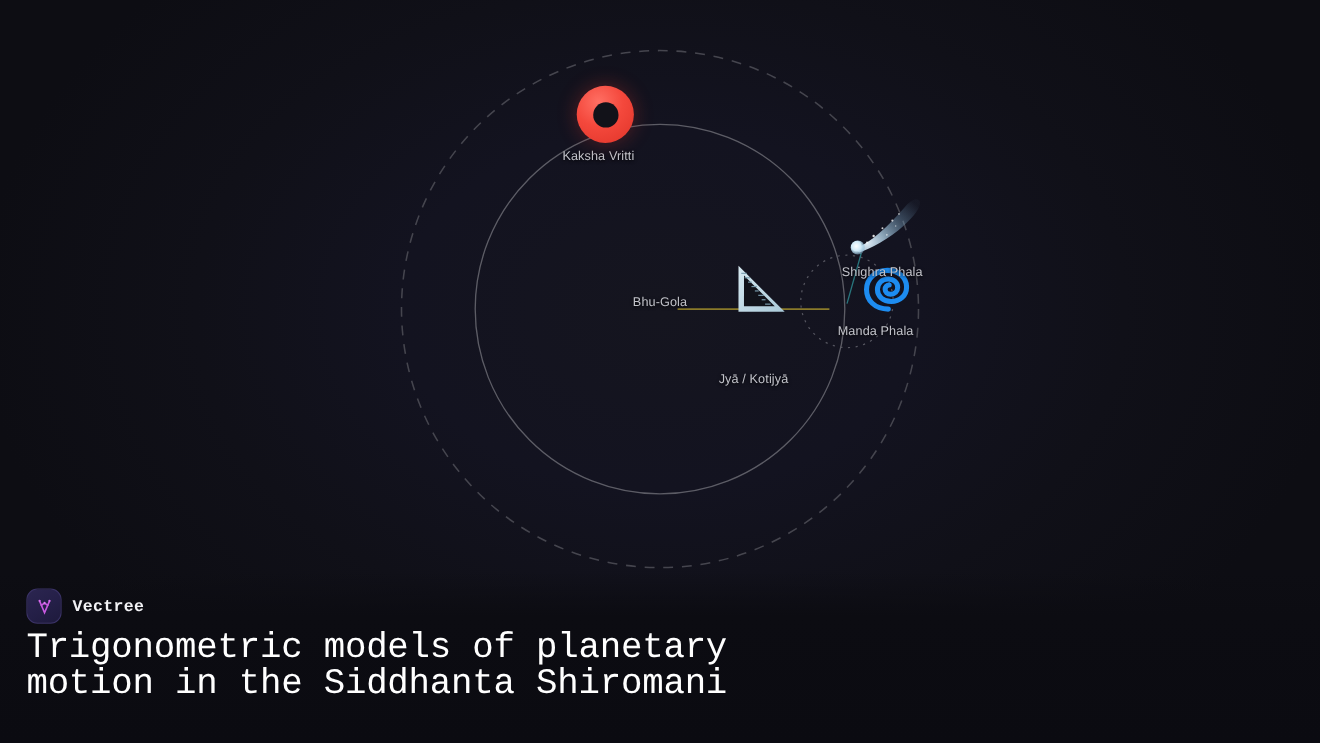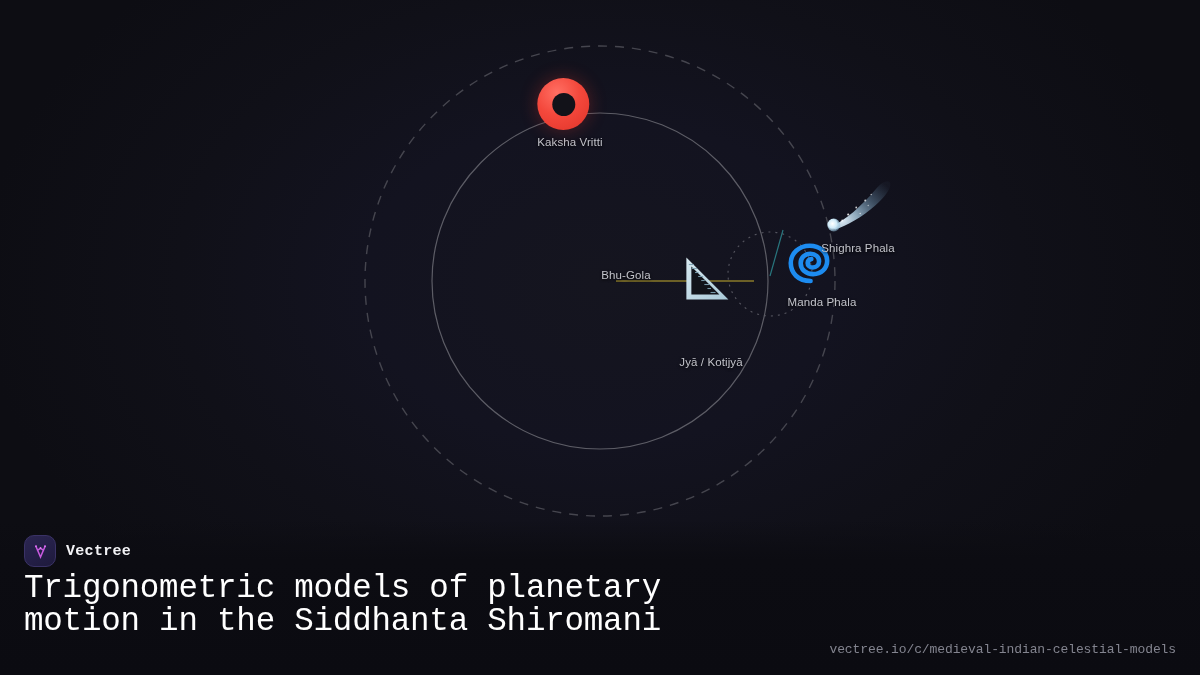--- a/index.html
+++ b/index.html
@@ -30,23 +30,22 @@
     left: 0;
     top: 0;
   }
 
   
   .node {
     position: absolute;
     transform: translate(-50%, -50%);
     display: flex;
     flex-direction: column;
-    align-items: flex-start;
+    align-items: flex-end;
     white-space: nowrap;
-    margin-left: 26px;
   }
   .node-glyph {
     font-family: "DejaVu Sans", sans-serif;
     line-height: 1;
     display: block;
     text-align: center;
   }
   .node-label {
     margin-top: 6px;
     font-size: 11.5px;
@@ -224,39 +223,39 @@
           <path d="M23 40.5 C10.5 40.5 3.2 32.4 3.2 22.6 C3.2 12.8 11.4 5.3 22.2 5.3
                    C32.2 5.3 39.6 11.8 39.6 20.3 C39.6 28.1 33.6 33.6 25.6 33.6
                    C18.4 33.6 13.1 28.9 13.1 22.7 C13.1 17.2 17.2 13.2 22.9 13.2
                    C27.9 13.2 31.5 16.5 31.5 20.7 C31.5 24.4 28.8 27 25.2 27
                    C22.2 27 20.1 25 20.1 22.4 C20.1 20.2 21.7 18.6 23.8 18.6" fill="none" stroke="#1d8cf0" stroke-width="4.6" stroke-linecap="round"></path>
         </svg>
       </span>
       <span class="node-label">Manda Phala</span>
     </div>
 
-    <div class="node" style="left:832px; top:215px;">
+    <div class="node" style="left:802px; top:215px;">
       <span class="node-glyph glyph-box">
         <svg class="comet" viewBox="0 0 72 56">
           <path d="M10 50 C24 44 40 30 56 11 C62 4 68 3 69 7 C70 12 64 20 54 29
                    C42 40 24 50 14 53 Z" fill="url(#cometTail)"></path>
           <circle cx="12.5" cy="48.5" r="6.4" fill="url(#cometHead)"></circle>
           <circle cx="27" cy="38" r="1.1" fill="#ffffff" opacity="0.85"></circle>
           <circle cx="35" cy="31" r="0.9" fill="#ffffff" opacity="0.8"></circle>
           <circle cx="44" cy="24" r="1" fill="#ffffff" opacity="0.75"></circle>
           <circle cx="39" cy="37" r="0.8" fill="#ffffff" opacity="0.6"></circle>
           <circle cx="50" cy="18" r="0.8" fill="#ffffff" opacity="0.65"></circle>
           <circle cx="21" cy="44" r="0.9" fill="#ffffff" opacity="0.8"></circle>
           <circle cx="47" cy="29" r="0.7" fill="#ffffff" opacity="0.55"></circle>
         </svg>
       </span>
       <span class="node-label">Shighra Phala</span>
     </div>
 
-    <div class="node" style="left:685px; top:311px;gap:44px;">
+    <div class="node" style="left:685px; top:295px;gap:44px;">
       <span class="node-glyph glyph-box">
         <svg class="ruler" viewBox="0 0 52 48">
           <path d="M7 3 L7 45 L49 45 Z" fill="url(#rulerFill)"></path>
           <path d="M12 12 L12 40 L40 40 Z" fill="#11131a"></path>
           <g stroke="#7c9fb0" stroke-width="1.1" opacity="0.95">
             <line x1="9.5" y1="10" x2="14.5" y2="10"></line>
             <line x1="12.6" y1="14" x2="17.6" y2="14"></line>
             <line x1="15.7" y1="18" x2="19.2" y2="18"></line>
             <line x1="18.8" y1="22" x2="23.8" y2="22"></line>
             <line x1="21.9" y1="26" x2="25.4" y2="26"></line>
@@ -286,17 +285,16 @@
         </svg>
       </div>
       <span id="brand-name">Vectree</span>
     </div>
 
     <div id="headline">
       <span class="line">Trigonometric models of planetary</span>
       <span class="line">motion in the Siddhanta Shiromani</span>
     </div>
 
-    <div id="footer-url">vectree.io/c/medieval-indian-celestial-models</div>
 
   </div>
 
 </div>
 
 </body></html>

